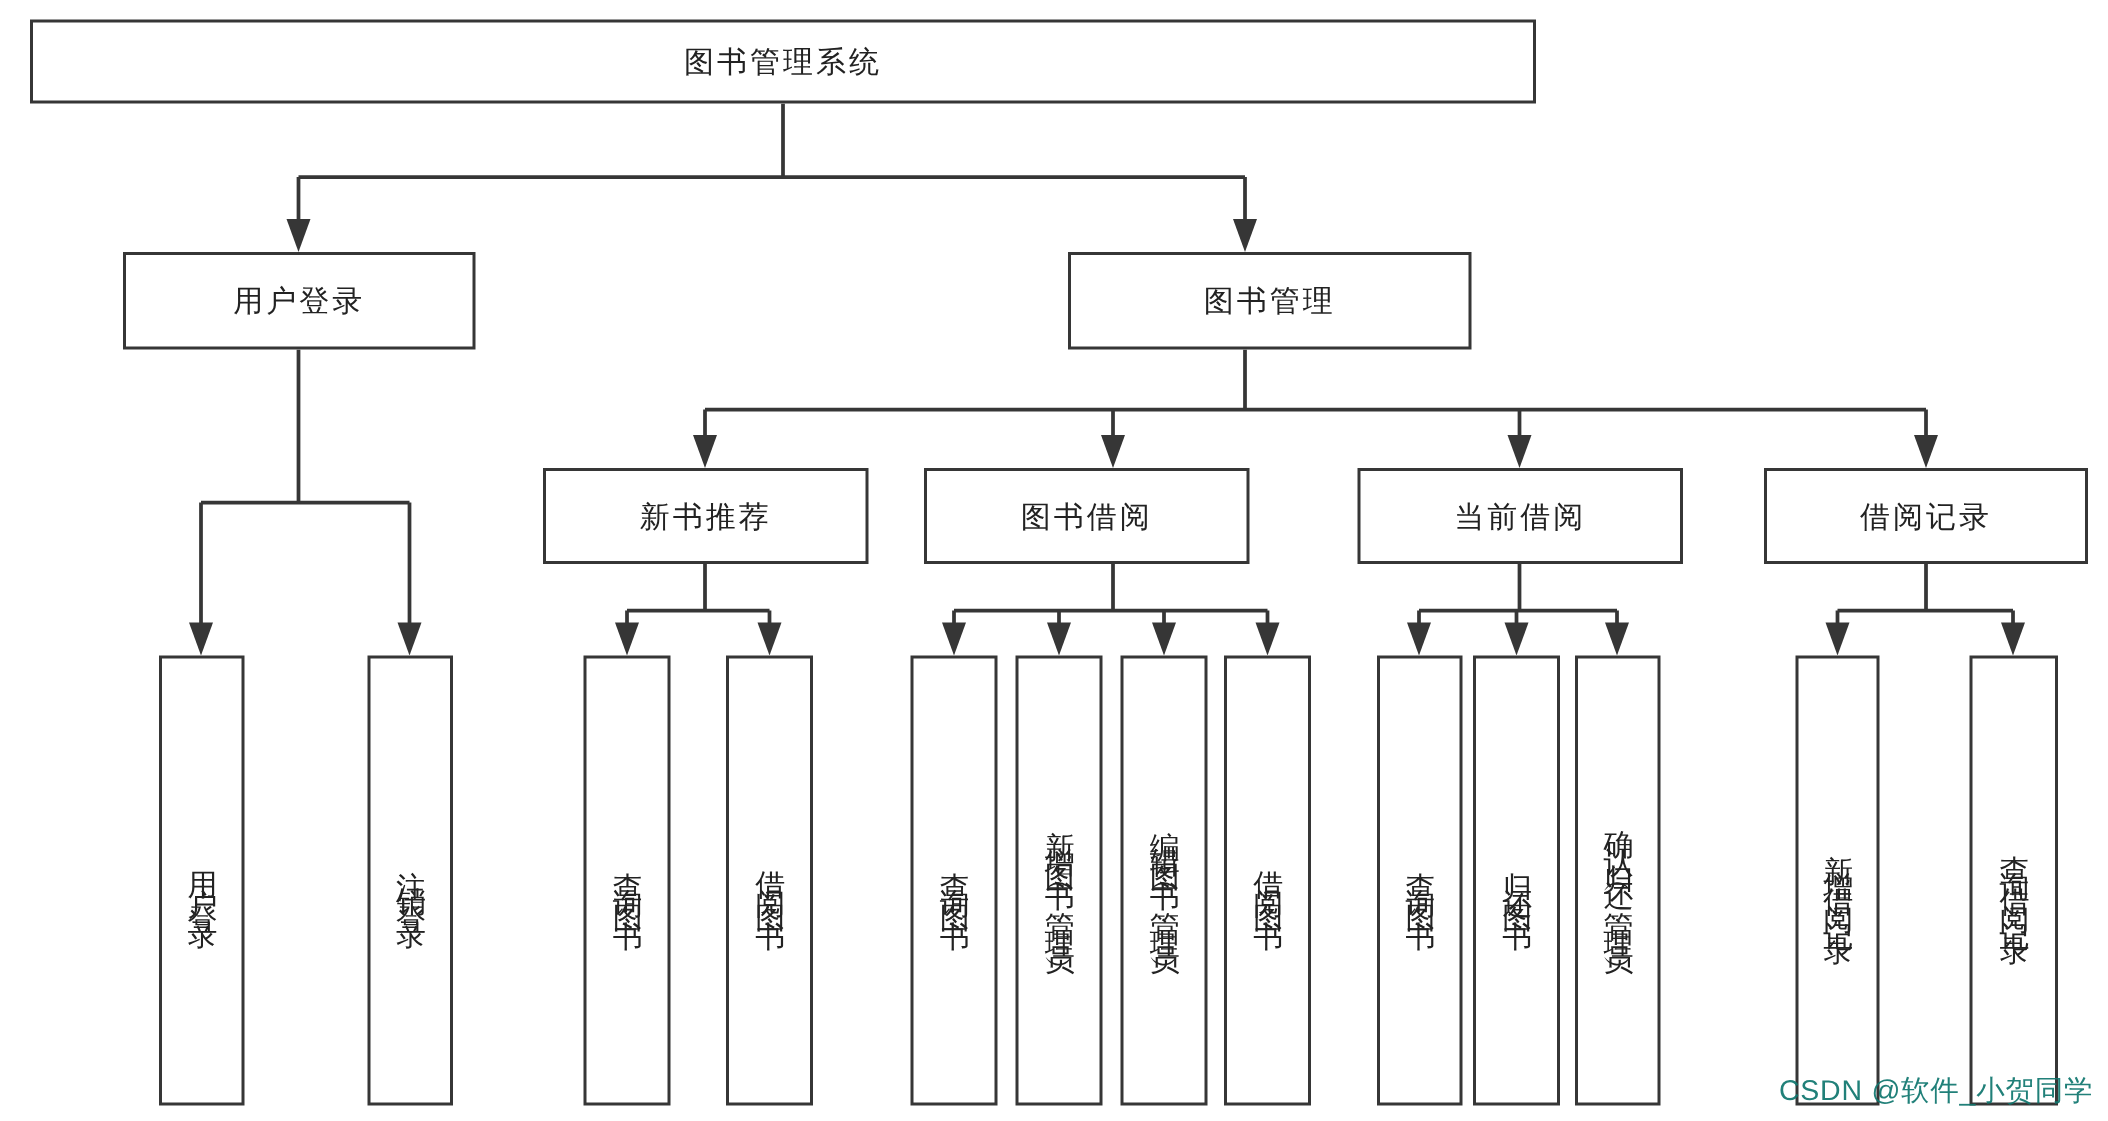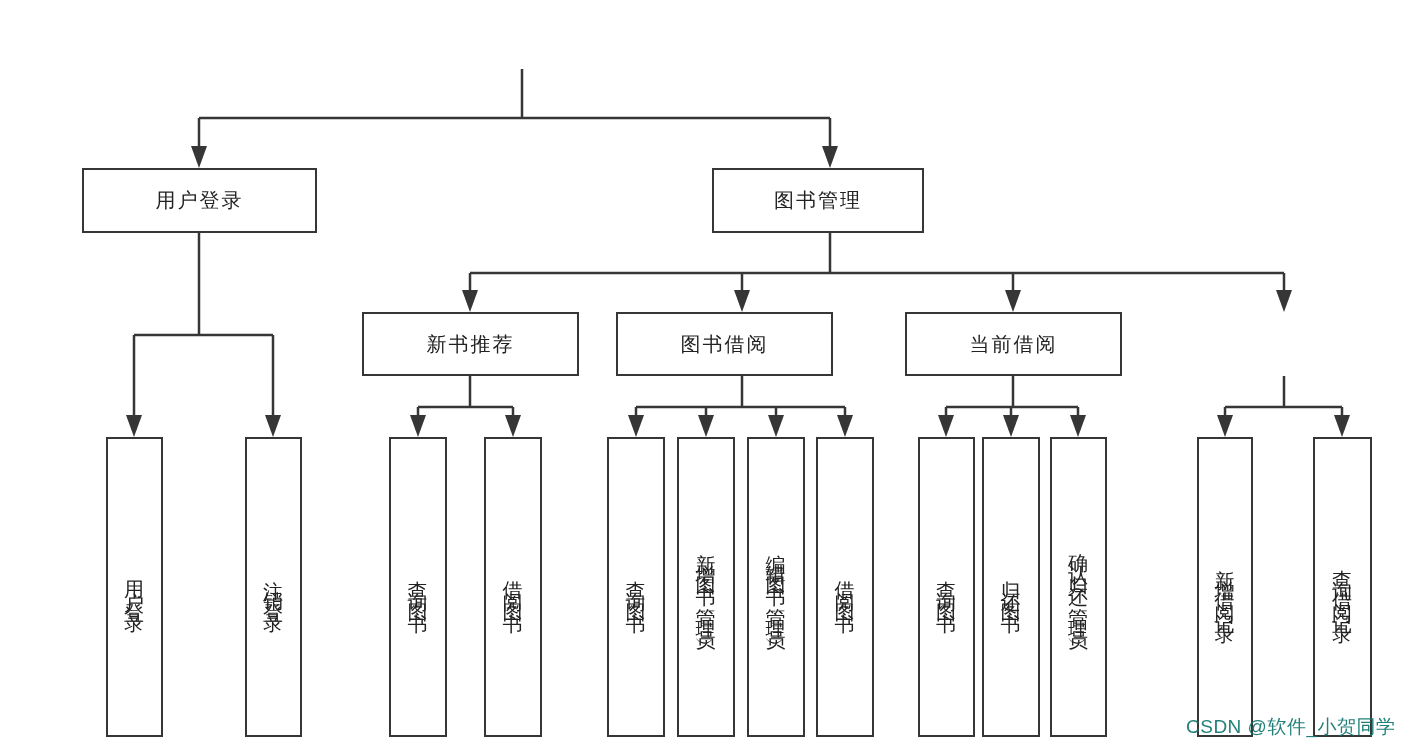--- a/index.html
+++ b/index.html
@@ -125,37 +125,43 @@
       <polygon points="776,437 768,415 784,415"></polygon>
       <polygon points="845,437 837,415 853,415"></polygon>
       <polygon points="946,437 938,415 954,415"></polygon>
       <polygon points="1011,437 1003,415 1019,415"></polygon>
       <polygon points="1078,437 1070,415 1086,415"></polygon>
       <polygon points="1225,437 1217,415 1233,415"></polygon>
       <polygon points="1342,437 1334,415 1350,415"></polygon>
     </g>
   </svg>
 
+  <div class="box hbox" style="left:20px; top:13px; width:1004px; height:56px;">
+    <span>图书管理系统</span>
+  </div>
 
   <div class="box hbox" style="left:82px; top:168px; width:235px; height:65px;">
     <span>用户登录</span>
   </div>
-  <div class="box hbox" style="left:712px; top:168px; width:212px; height:65px;">
+  <div class="box hbox" style="left:712px; top:168px; width:269px; height:65px;">
     <span>图书管理</span>
   </div>
 
   <div class="box hbox" style="left:362px; top:312px; width:217px; height:64px;font-family:Liberation Serif, serif;">
     <span>新书推荐</span>
   </div>
   <div class="box hbox" style="left:616px; top:312px; width:217px; height:64px;">
     <span>图书借阅</span>
   </div>
   <div class="box hbox" style="left:905px; top:312px; width:217px; height:64px;">
     <span>当前借阅</span>
   </div>
+  <div class="box hbox" style="left:1176px; top:312px; width:216px; height:64px;">
+    <span>借阅记录</span>
+  </div>
 
   <div class="box leaf" style="left:106px; top:437px; width:57px; height:300px;">
     <span>用户登录</span>
   </div>
   <div class="box leaf" style="left:245px; top:437px; width:57px; height:300px;">
     <span>注销登录</span>
   </div>
 
   <div class="box leaf" style="left:389px; top:437px; width:58px; height:300px;">
     <span>查询图书</span>

